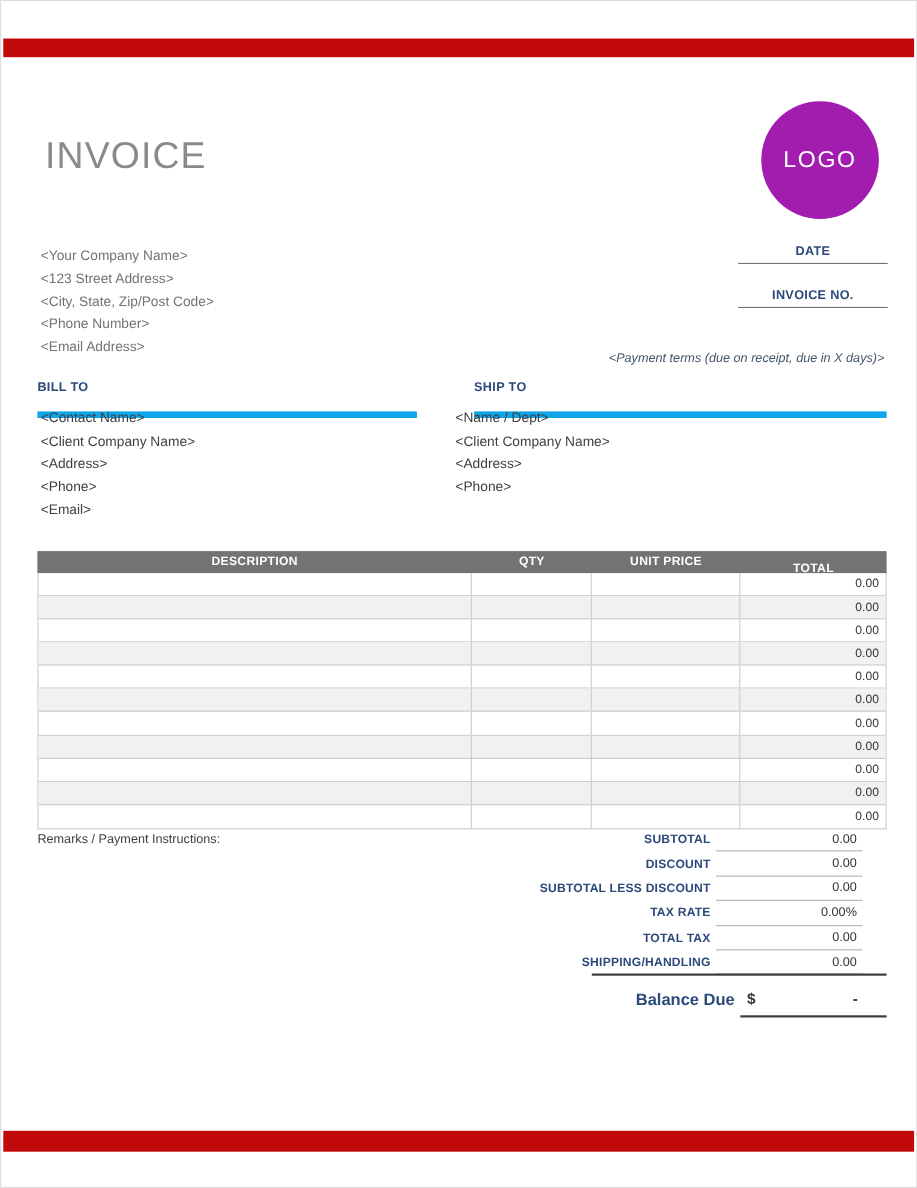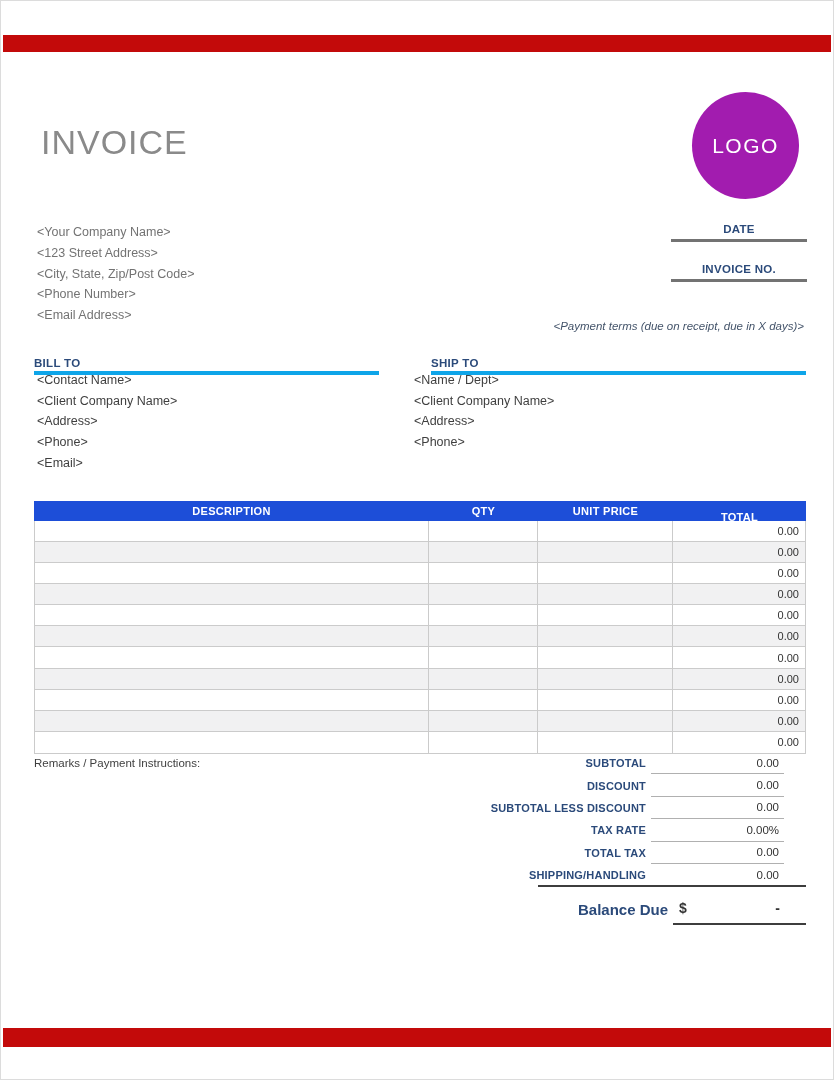--- a/index.html
+++ b/index.html
@@ -13,37 +13,37 @@
   .bar-bottom{top:1027px;height:19px;}
 
   .invoice-title{position:absolute;left:40px;top:122px;font-size:34px;color:#8a8a8a;letter-spacing:1px;}
   .logo{position:absolute;left:691px;top:91px;width:107px;height:107px;border-radius:50%;
         background:#a21caf;color:#fff;display:flex;align-items:center;justify-content:center;
         font-size:21px;letter-spacing:1.5px;}
 
   .company{position:absolute;left:36px;top:221px;font-size:12.5px;line-height:20.8px;color:#737373;}
 
   .meta-field{position:absolute;left:670px;width:136px;text-align:center;
-              border-bottom:3px solid #737373;padding-bottom:4px;}
+              border-bottom:1px solid #737373;padding-bottom:4px;}
   .meta-field .lbl{font-size:11.5px;font-weight:bold;color:#2b4a7a;letter-spacing:.3px;}
   .meta-date{top:222px;}
   .meta-invno{top:262px;}
 
   .payment-terms{position:absolute;right:29px;top:319px;font-size:11.5px;font-style:italic;color:#44546a;}
 
   .sec-head{position:absolute;font-size:11.5px;font-weight:bold;color:#2b4a7a;letter-spacing:.3px;
-            border-bottom:4px solid #0ea5e9;padding-bottom:2px;margin-top:11px;}
+            border-bottom:6px solid #0ea5e9;padding-bottom:16px;}
   .billto-head{left:33px;top:345px;width:345px;}
   .shipto-head{left:430px;top:345px;width:375px;}
   .addr{position:absolute;top:369px;font-size:12.5px;line-height:20.7px;color:#3f3f3f;}
   .addr-bill{left:36px;}
   .addr-ship{left:413px;}
 
   .items{position:absolute;left:33px;top:500px;width:772px;}
-  .thead{display:flex;height:20px;background:#1d4ed8;color:#fff;font-size:11px;font-weight:bold;
+  .thead{display:flex;height:20px;background:#737373;color:#fff;font-size:11px;font-weight:bold;
          align-items:center;letter-spacing:.3px;}
   .thead>div{text-align:center;}
   .tbody{border:1px solid #cbcbcb;border-top:none;box-sizing:border-box;}
   .trow{display:flex;height:21.09px;box-sizing:border-box;border-bottom:1px solid #cbcbcb;}
   .trow:last-child{border-bottom:none;}
   .trow.alt{background:#f1f1f2;}
   .cell{box-sizing:border-box;height:100%;}
   .c-desc{width:394px;border-right:1px solid #cbcbcb;}
   .c-qty{width:109px;border-right:1px solid #cbcbcb;}
   .c-price{width:135px;border-right:1px solid #cbcbcb;}

